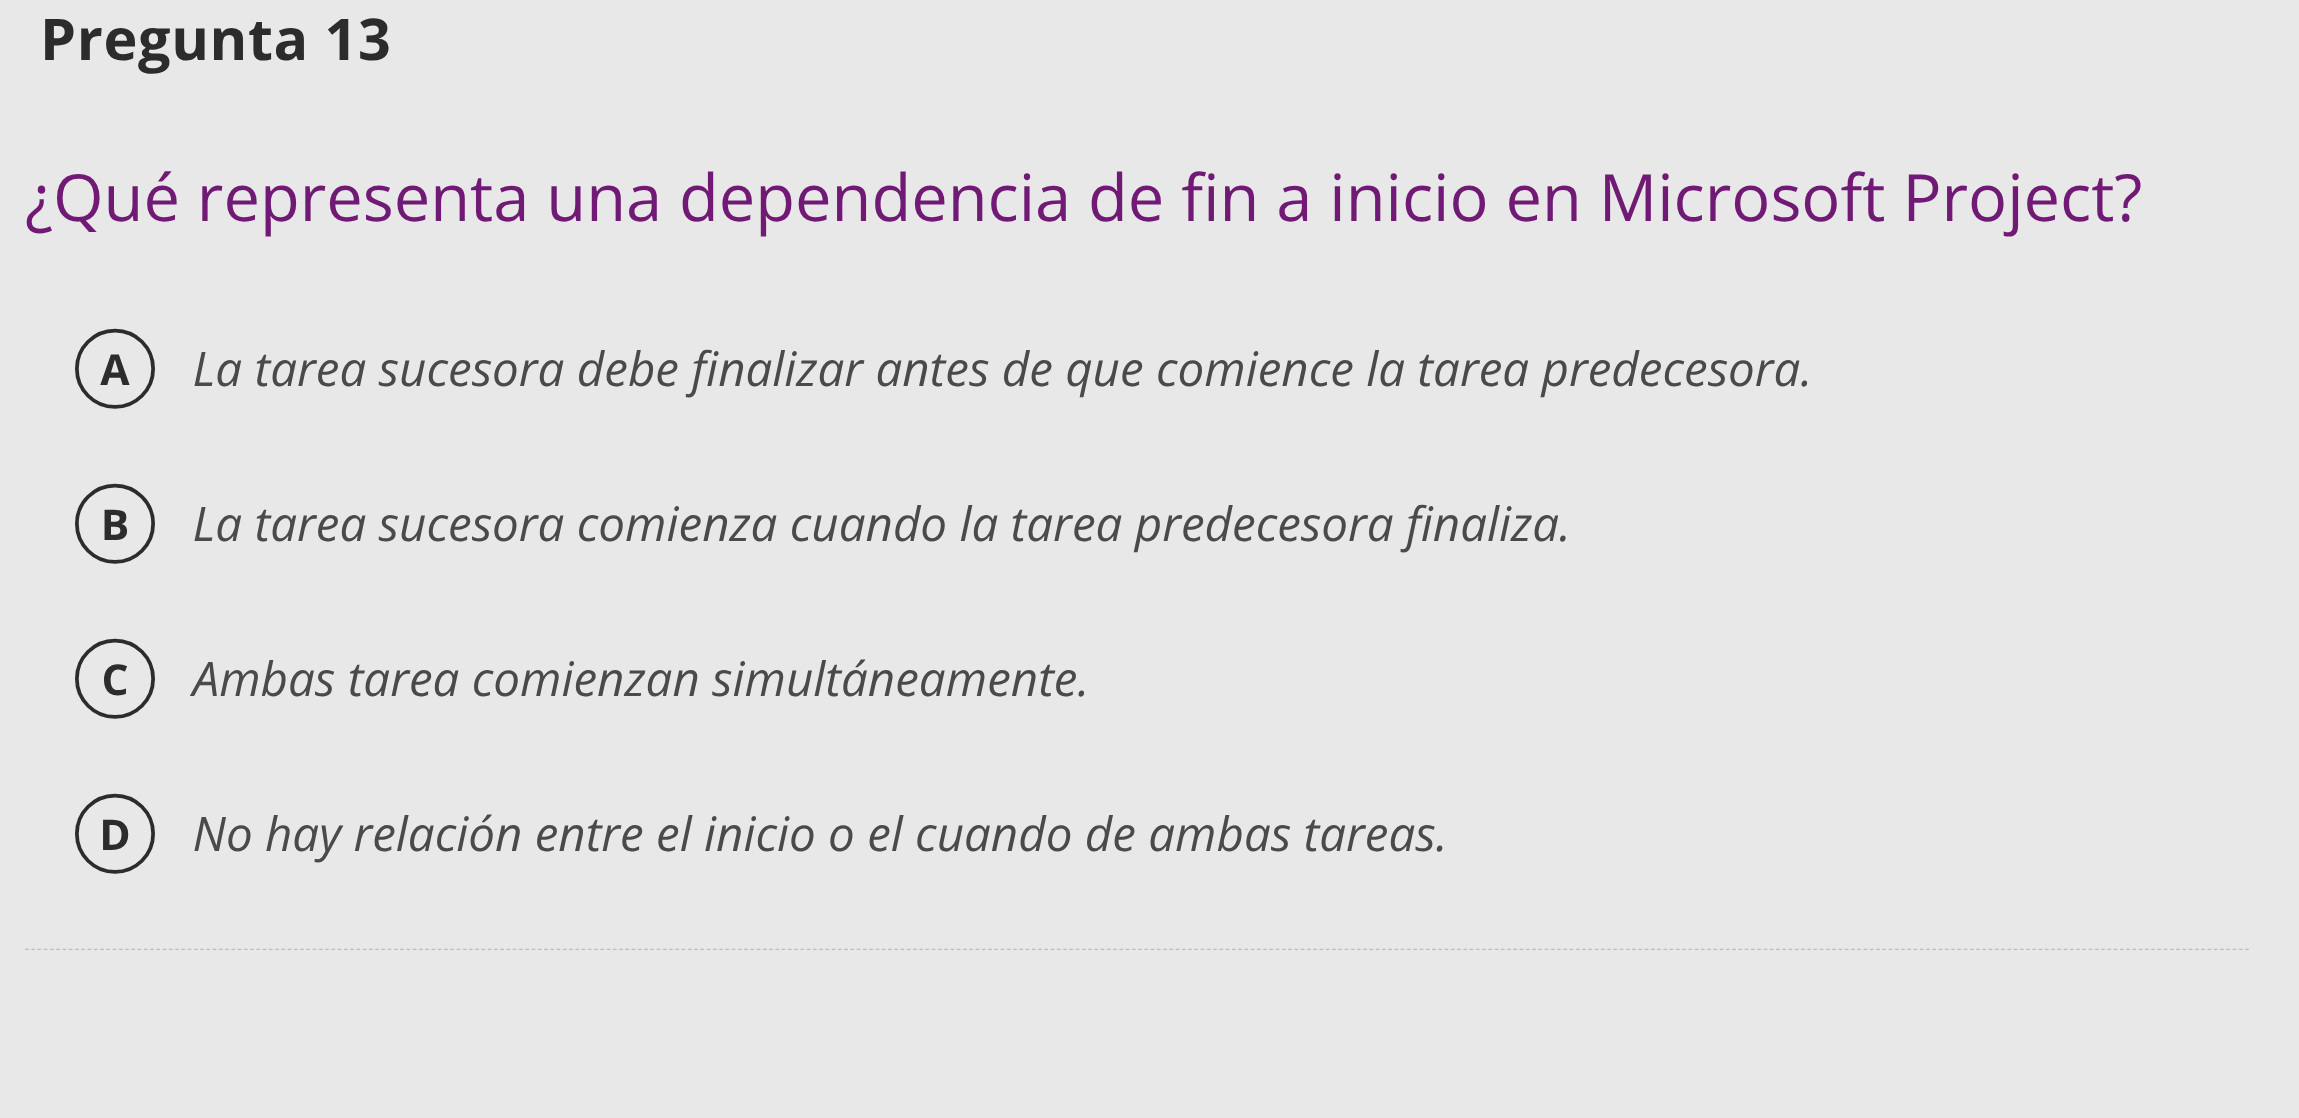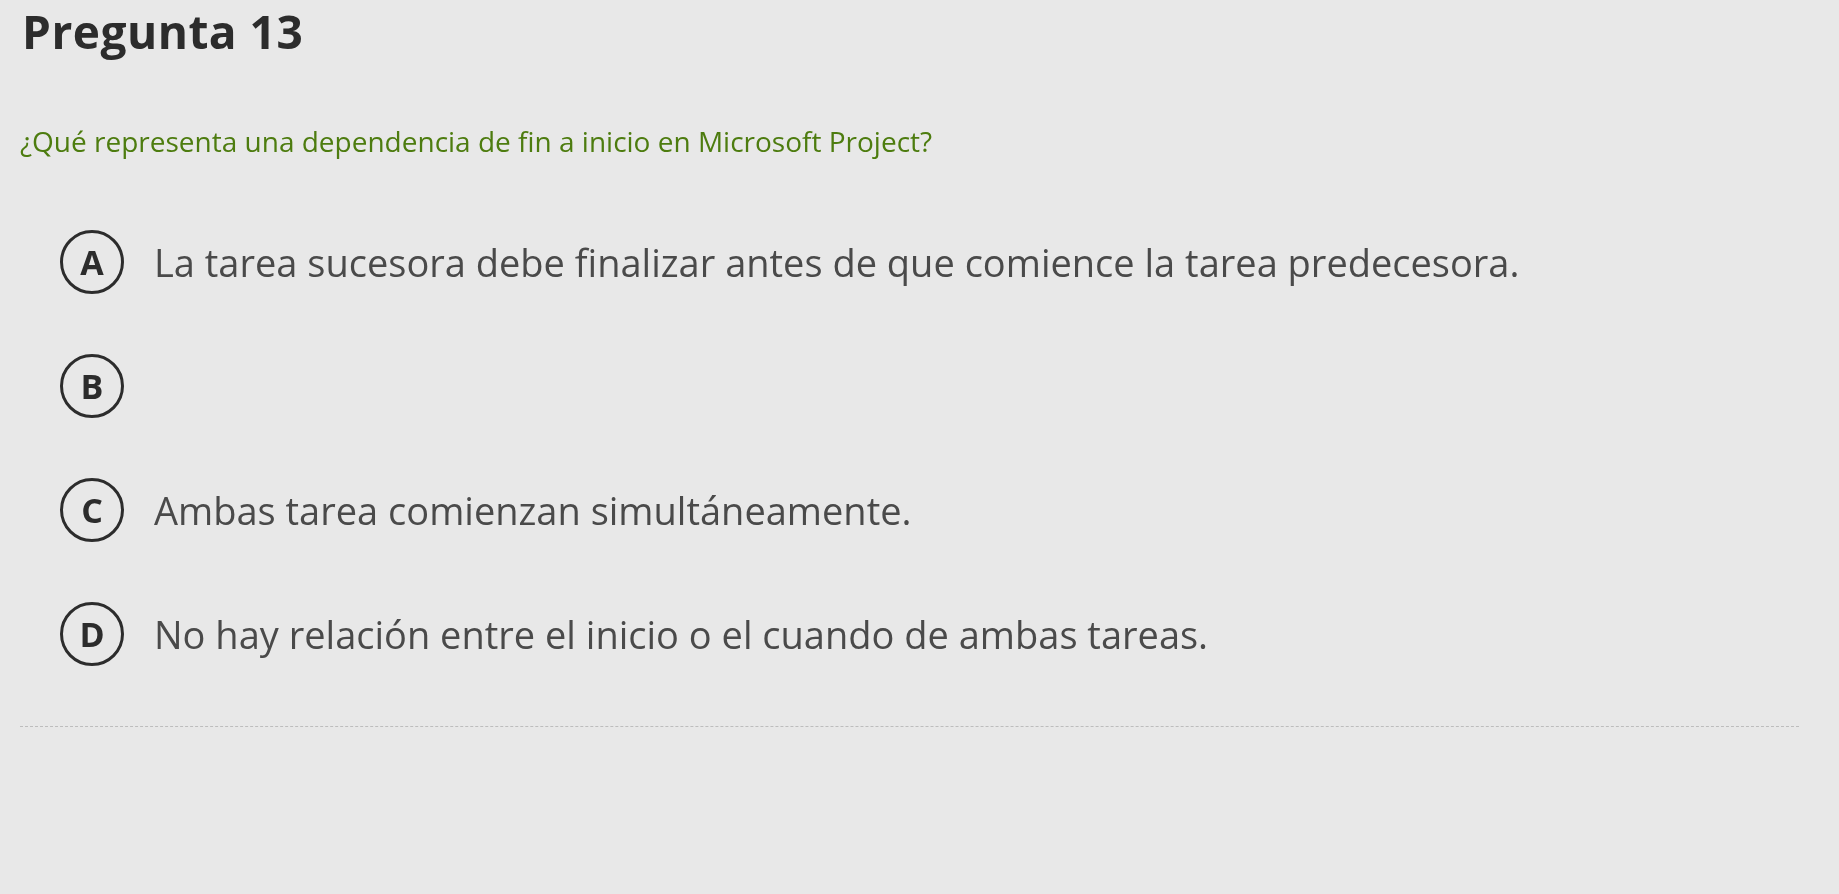--- a/index.html
+++ b/index.html
@@ -13,26 +13,26 @@
     overflow: hidden;
   }
   .page {
     padding: 0 40px 40px 20px;
     box-sizing: border-box;
   }
   .question-header {
     font-size: 46px;
     font-weight: 700;
     color: #2c2c2c;
-    margin: 0 0 60px 2px;
+    margin: 0 0 60px 12px;
     letter-spacing: 0.5px;
   }
   .question-text {
-    font-size: 28px;
-    color: #4d7c0f;
+    font-size: 52px;
+    color: #701a75;
     margin: 17px 0 70px 0;
     font-weight: 400;
   }
   .options {
     padding-left: 40px;
   }
   .option {
     display: flex;
     align-items: center;
     margin-bottom: 60px;
@@ -50,20 +50,21 @@
     font-weight: 700;
     color: #2c2c2c;
     margin-right: 30px;
     box-sizing: border-box;
     background: transparent;
   }
   .option-text {
     font-size: 38px;
     color: #4a4a4a;
     font-weight: 400;
+    font-style: italic;
   }
   .divider {
     border: none;
     border-top: 1px dashed #bdbdbd;
     margin: 40px 0 0 0;
   }
 </style>
 </head>
 <body>
 
@@ -75,20 +76,21 @@
 
   <div class="options">
 
     <div class="option">
       <div class="option-letter">A</div>
       <div class="option-text">La tarea sucesora debe finalizar antes de que comience la tarea predecesora.</div>
     </div>
 
     <div class="option">
       <div class="option-letter">B</div>
+      <div class="option-text">La tarea sucesora comienza cuando la tarea predecesora finaliza.</div>
     </div>
 
     <div class="option">
       <div class="option-letter">C</div>
       <div class="option-text">Ambas tarea comienzan simultáneamente.</div>
     </div>
 
     <div class="option">
       <div class="option-letter">D</div>
       <div class="option-text">No hay relación entre el inicio o el cuando de ambas tareas.</div>

